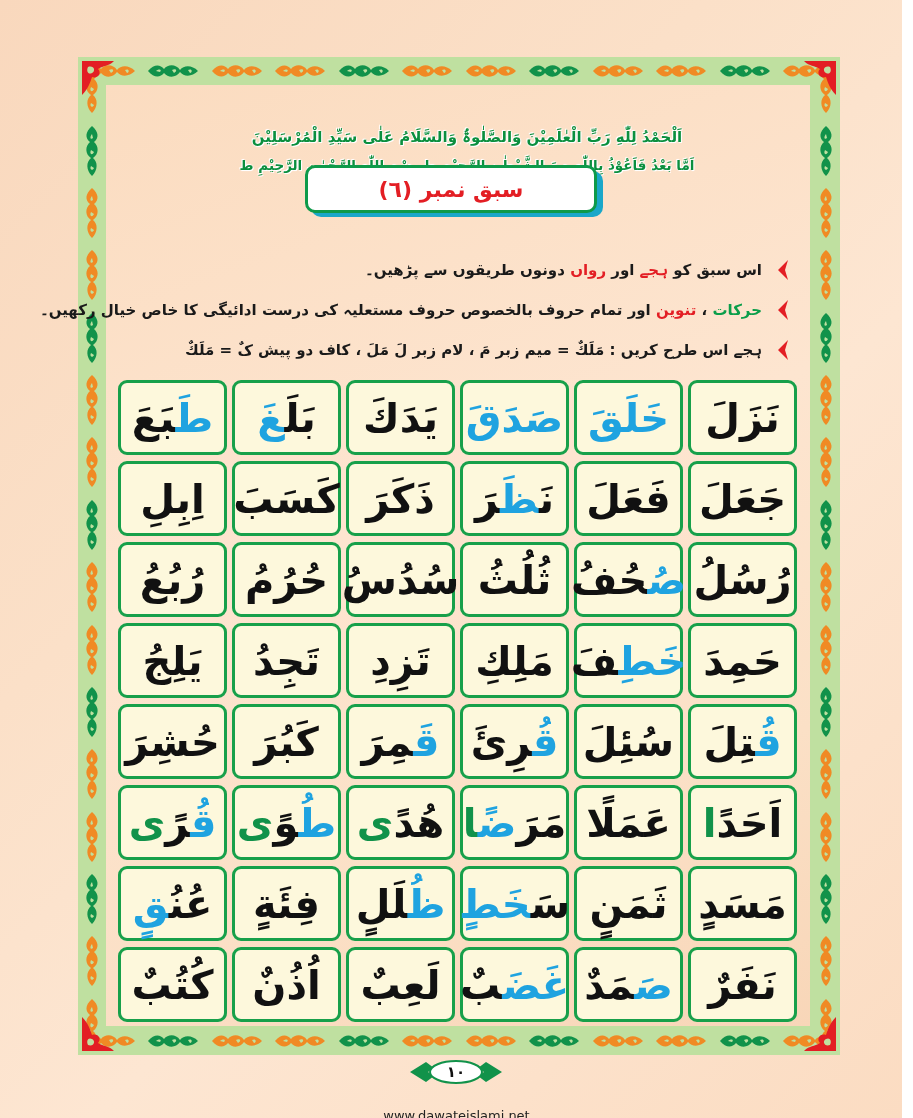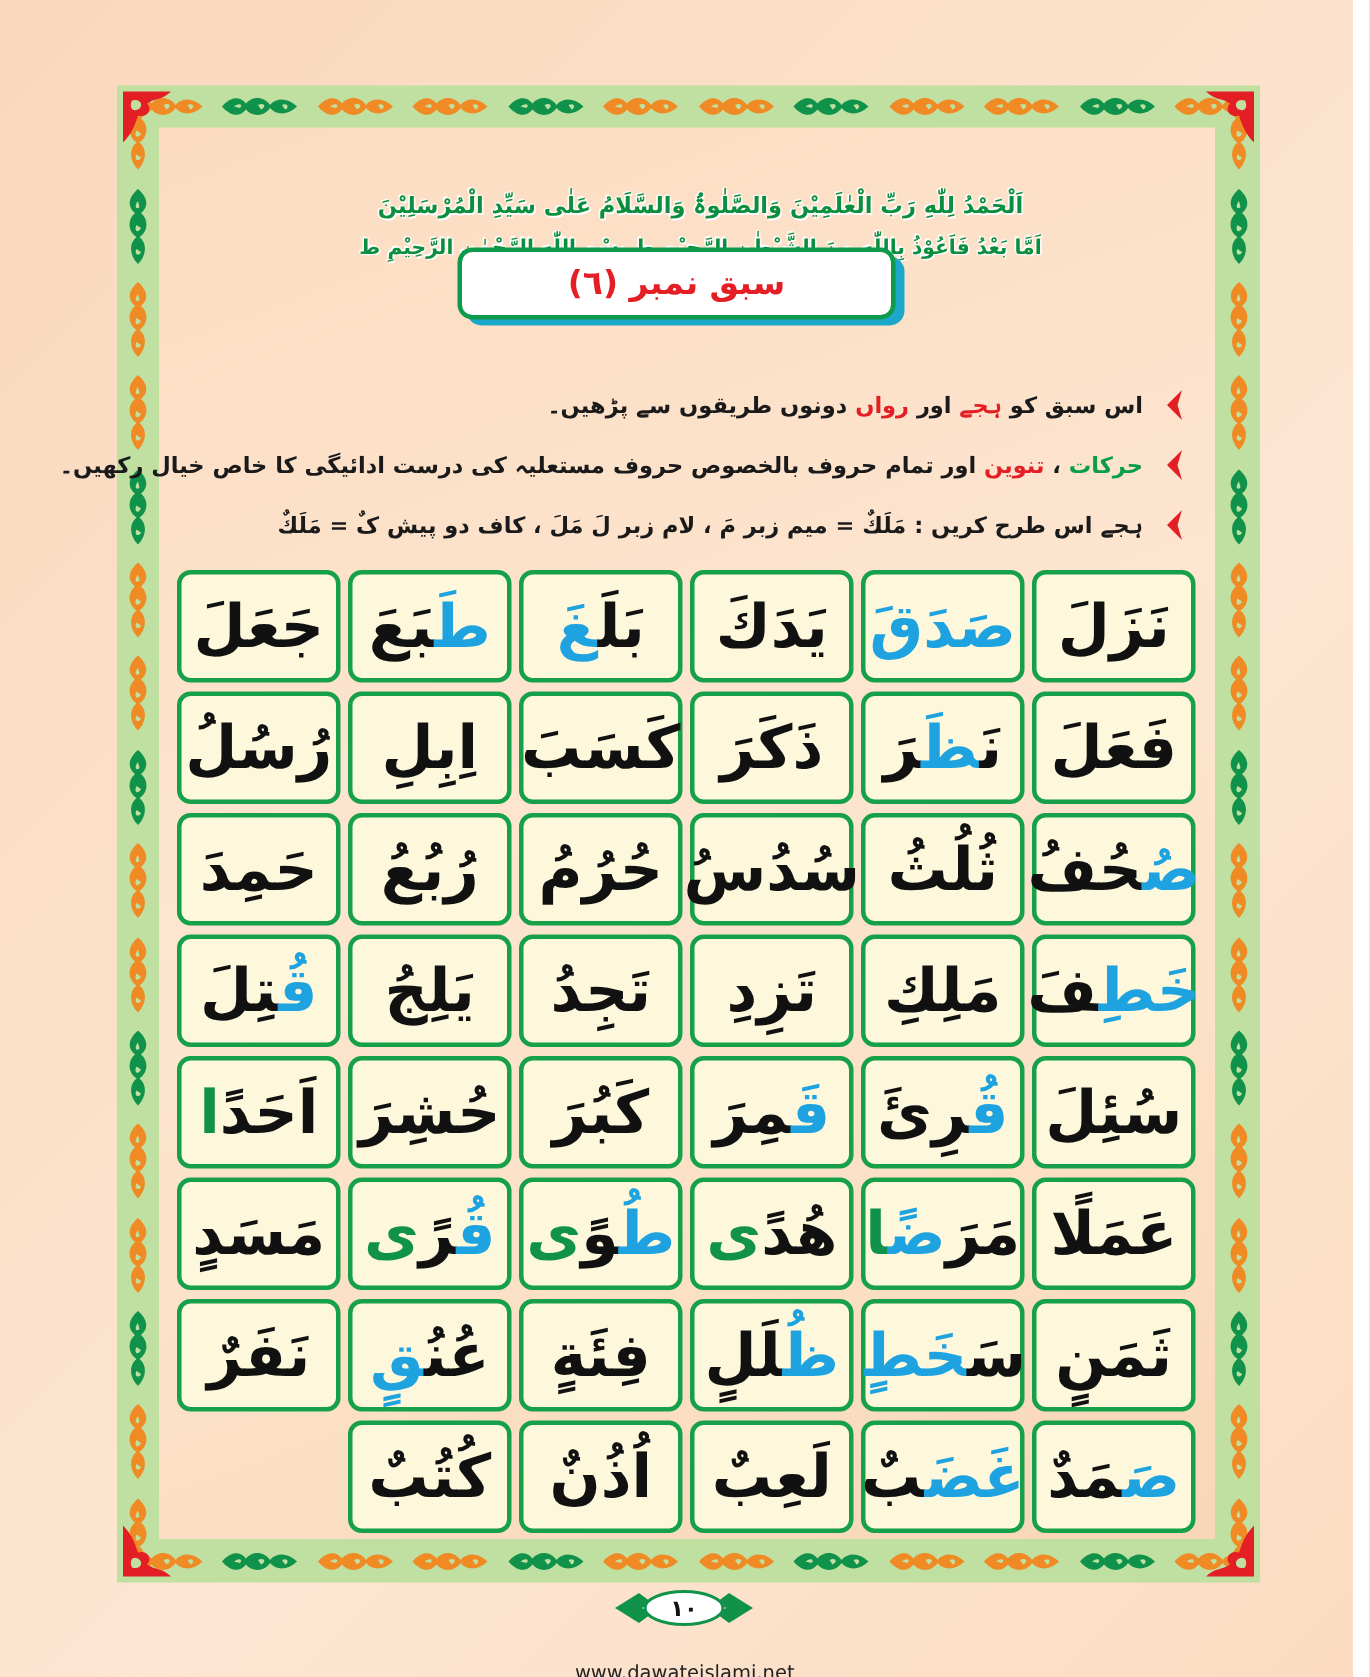--- a/index.html
+++ b/index.html
@@ -602,20 +602,23 @@
         </span>
         <span class="instr-text"><span>ہجے اس طرح کریں : مَلَكٌ = میم زبر مَ ، لام زبر لَ مَلَ ، کاف دو پیش کٌ = مَلَكٌ</span></span>
       </div>
     </div>
 
   <div class="grid" id="word-grid">
       <div class="cell">
         <span class="word"><span>نَزَلَ</span></span>
       </div>
       <div class="cell">
+        <span class="word"><span class="blue">خَلَقَ</span></span>
+      </div>
+      <div class="cell">
         <span class="word"><span class="blue">صَدَقَ</span></span>
       </div>
       <div class="cell">
         <span class="word"><span>يَدَكَ</span></span>
       </div>
       <div class="cell">
         <span class="word"><span>بَلَ</span><span class="blue">غَ</span></span>
       </div>
       <div class="cell">
         <span class="word"><span class="blue">طَ</span><span>بَعَ</span></span>

